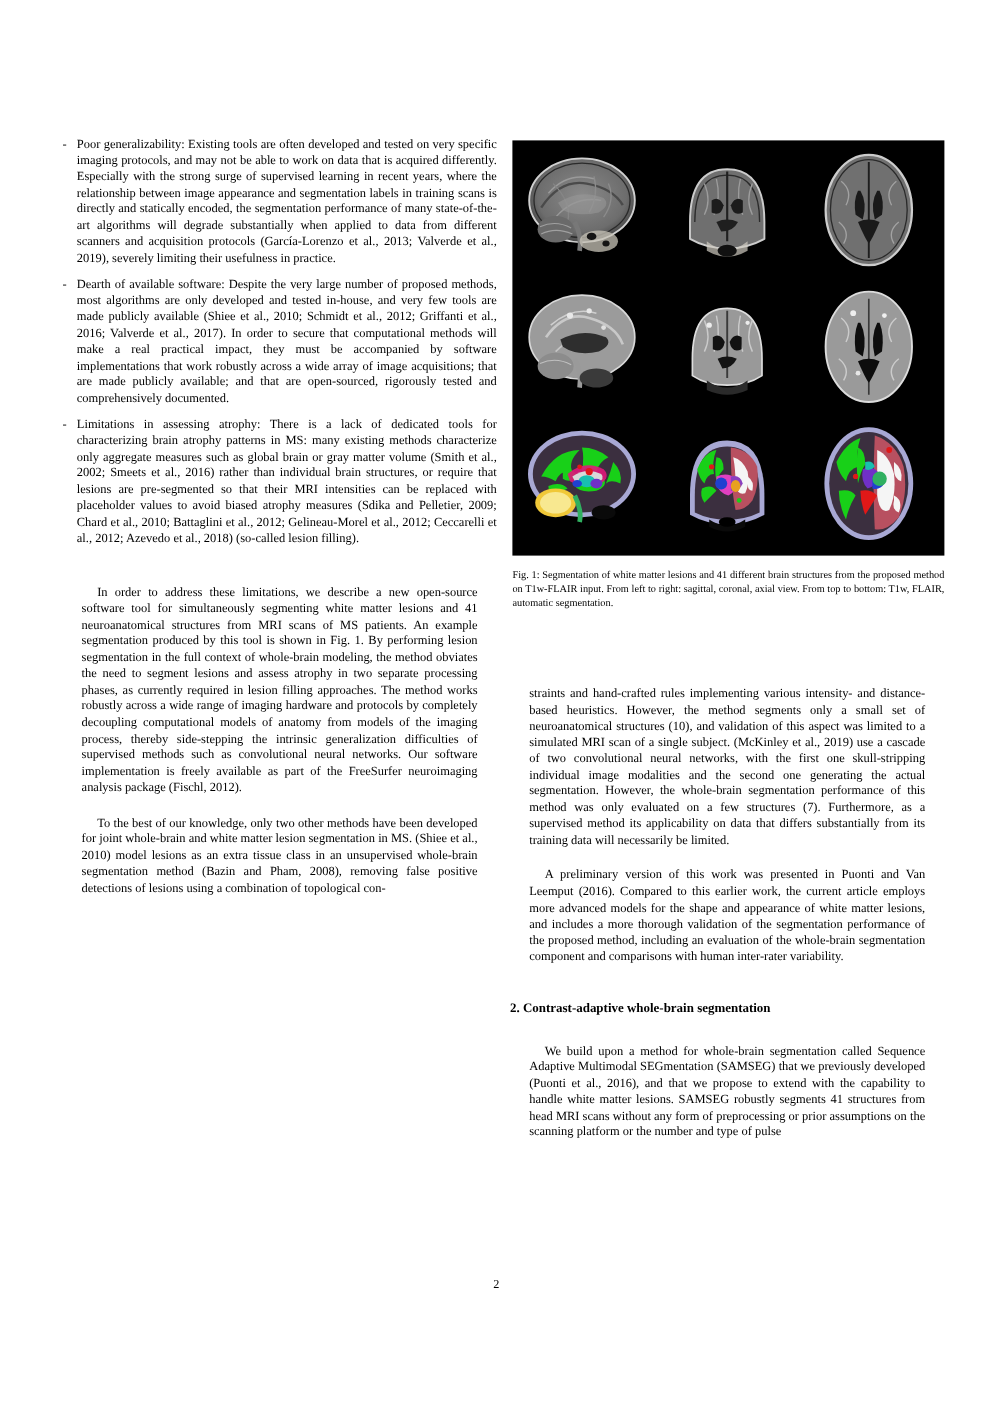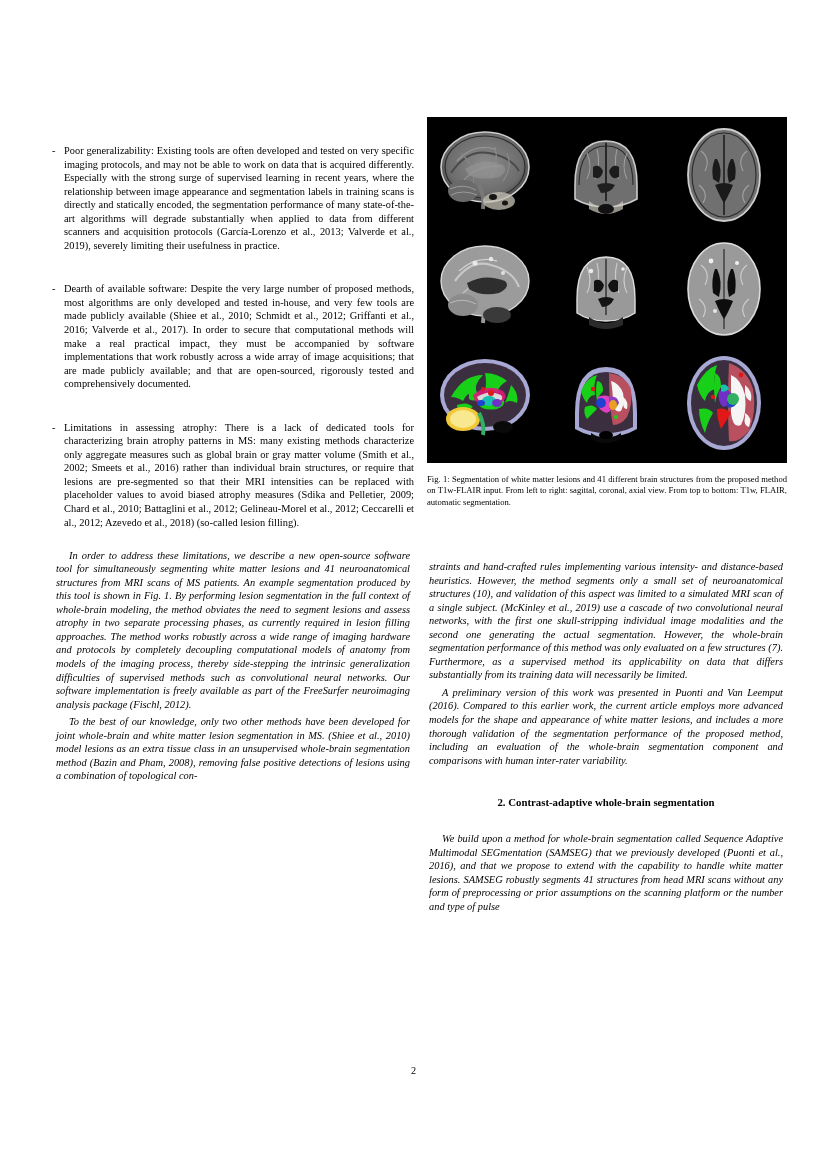--- a/index.html
+++ b/index.html
@@ -30,23 +30,22 @@
     line-height: 13.55px;
     text-align: justify;
     text-justify: inter-word;
     -webkit-hyphens: none;
     hyphens: none;
   }
   .col-left  { left: 52px;  top: 114px; }
   .col-right { left: 425px; top: 556px; }
 
   p.para {
-    margin: 4px;
+    margin: 16px;
     text-indent: 13px;
-    font-style: italic;
   }
   p.para.noindent { text-indent: 0; }
 
   
   ul.bullets {
     margin: 0;
     padding: 0;
     list-style: none;
   }
   ul.bullets li {
@@ -56,21 +55,21 @@
     text-align: justify;
   }
   ul.bullets li .dash {
     position: absolute;
     left: 0;
     top: 0;
     width: 10px;
     font-size: 10.4px;
     line-height: 13.55px;
   }
-  ul.bullets li .btext { display: block; margin-top: 30px; }
+  ul.bullets li .btext { display: block; }
 
   
   .figure-wrap {
     position: absolute;
     left: 427px;
     top: 117px;
     width: 433px;
   }
   .figure-img {
     width: 360px;
@@ -104,25 +103,25 @@
     width: 360px;
     margin-top: 11px;
     font-size: 8.6px;
     line-height: 11.4px;
     text-align: justify;
     color: #000;
   }
 
   
   h2.section-head {
-    margin: 12px;
+    margin: 0;
     font-size: 10.8px;
     line-height: 14px;
     font-weight: bold;
-    text-align: center;
+    text-align: left;
   }
   .spacer-sm { height: 12px; }
   .spacer-xs { height: 7px; }
 
   
   .page-number {
     position: absolute;
     left: 0;
     top: 1065px;
     width: 827px;

